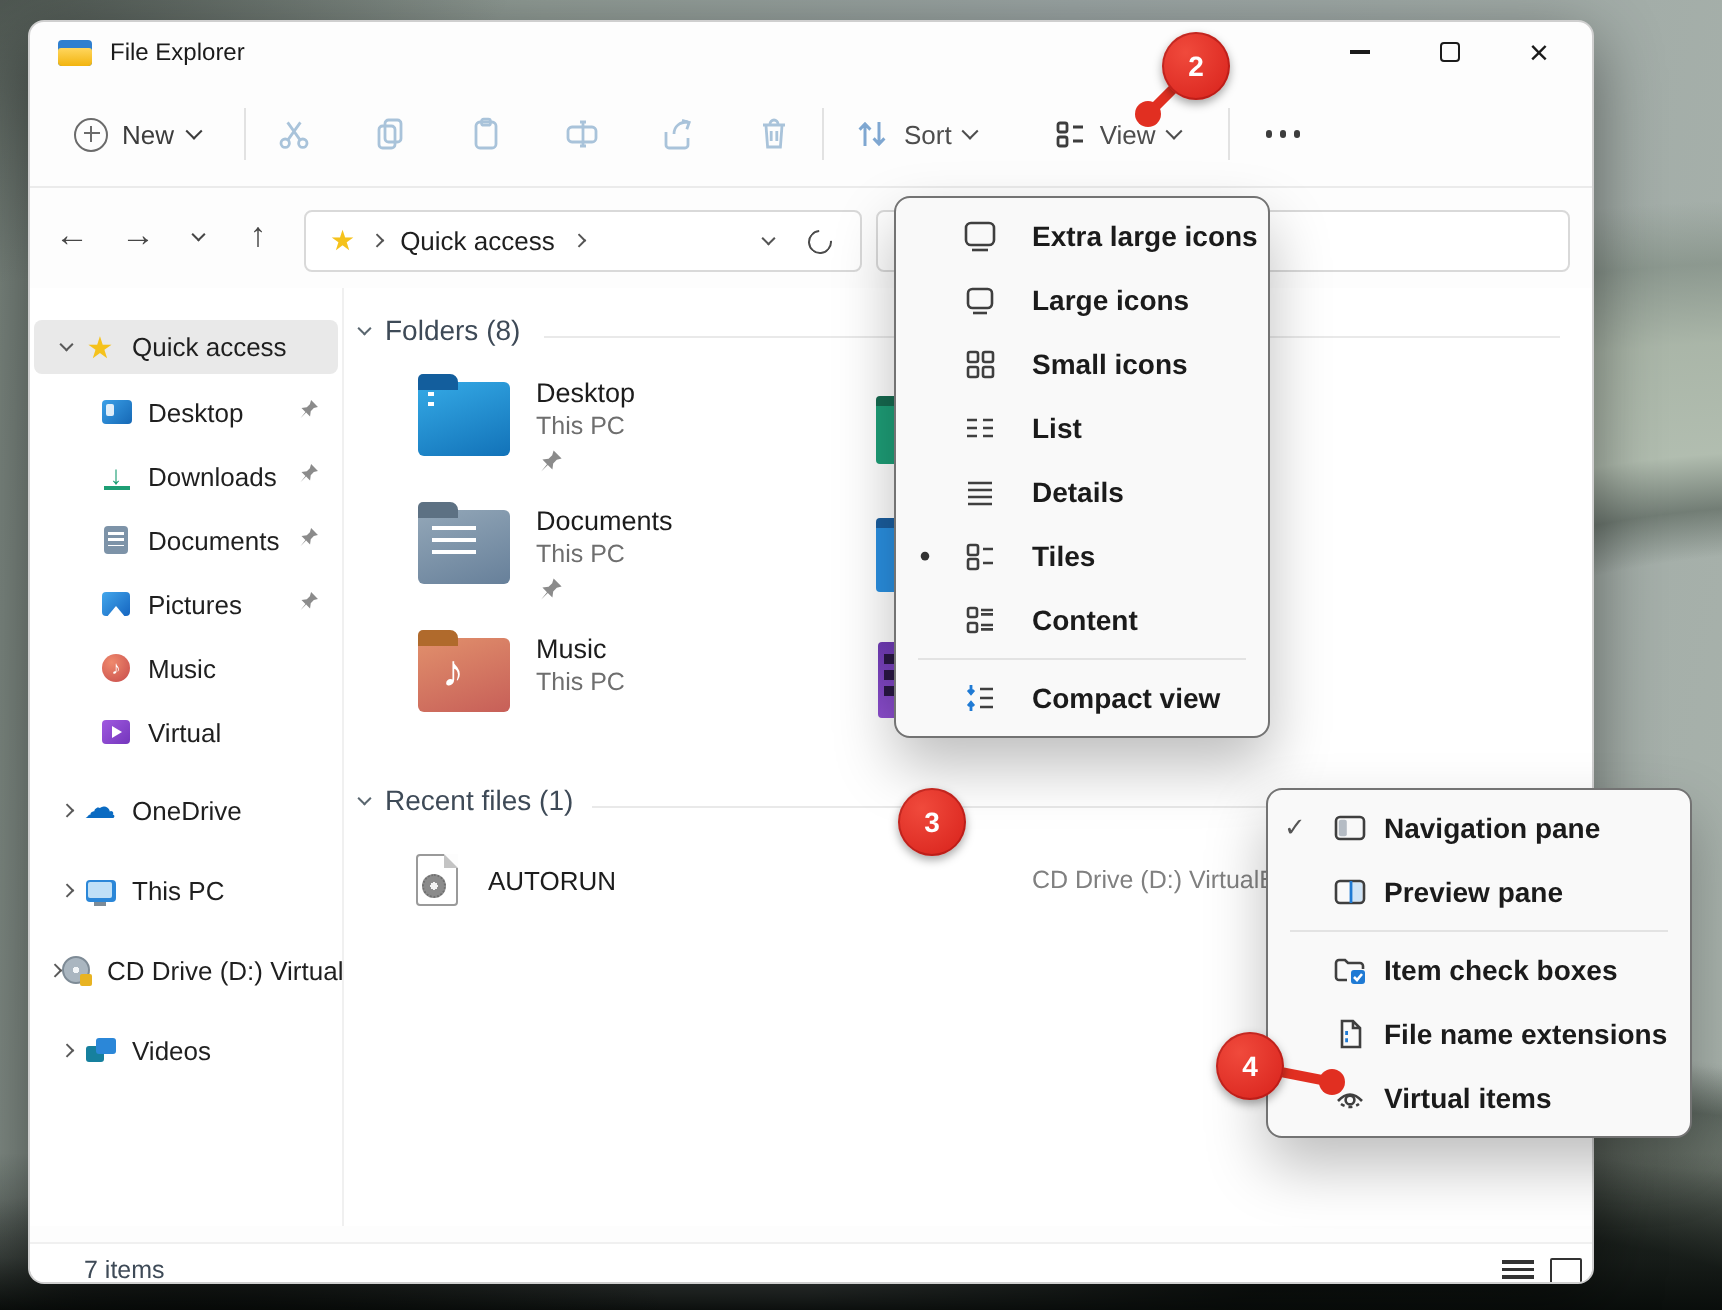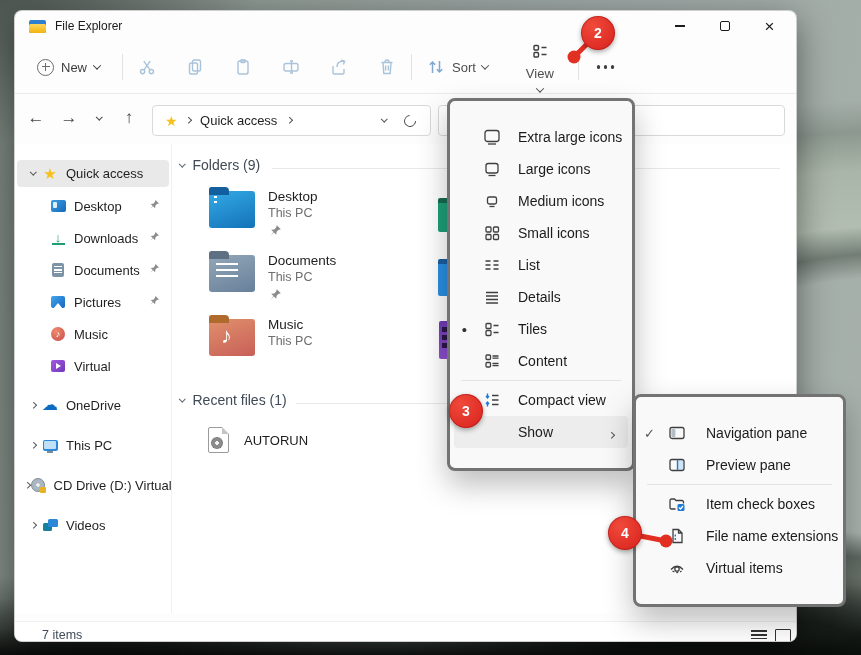--- a/index.html
+++ b/index.html
@@ -139,35 +139,35 @@
   .autorun-path { position:absolute; font-size:12.5px; color:#808080; text-align:right; }
 
   
   .statusbar { position:absolute; left:0; bottom:0; right:0; height:20px; border-top:1px solid #f0f0f0; background:#fff; }
   .status-count { position:absolute; left:27px; top:6px; font-size:12.5px; color:#3e4a57; }
   .st-list { position:absolute; left:736px; top:8px; width:16px; height:13px;
     background:repeating-linear-gradient(180deg,#333 0 1.8px,transparent 1.8px 3.8px); }
   .st-thumb { position:absolute; left:760px; top:7px; width:16px; height:14px; border:1.6px solid #333; border-radius:1px; }
 
   
-  .menu { position:absolute; background:#f9f9f9; border:3px solid #737373; border-radius:8px;
-    box-shadow:0 14px 30px rgba(0,0,0,.26); padding:20px 0; }
+  .menu { position:absolute; background:#f9f9f9; border:1px solid #737373; border-radius:8px;
+    box-shadow:0 14px 30px rgba(0,0,0,.26); padding:3px 0;font-weight:bold; }
   #view-menu { left:447px; top:98px; width:188px; z-index:10; }
   #show-menu { left:633px; top:394px; width:213px; z-index:12; }
   .m-row { display:flex; align-items:center; height:32px; }
   .m-sel { width:29px; text-align:center; font-size:15px; color:#333; flex:none; }
   .m-ic { width:26px; display:flex; justify-content:center; flex:none; }
   .m-label { margin-left:13px; font-size:14px; color:#1b1b1b; white-space:nowrap; }
   .m-chevR { margin-left:auto; margin-right:15px; color:#555; }
   .m-sep { height:1px; background:#e3e3e3; margin:3px 11px; }
   .m-row.hl { background:#ededed; border-radius:4px; margin:0 4px; }
   .m-row.hl .m-sel { width:25px; }
   #show-menu .m-sel { width:27px; font-size:13px; color:#555; }
   #show-menu .m-ic { width:27px; }
-  #show-menu .m-label { margin-left:16px; }
+  #show-menu .m-label { margin-left:4px; }
   .mi { stroke:#3f3f3f; fill:none; stroke-width:1.3; }
   .mi-blue { stroke:#1f7ad4; fill:none; stroke-width:1.4; }
 
   
   .overlay-svg { position:absolute; left:0; top:0; z-index:15; pointer-events:none; }
   .badge { position:absolute; width:34px; height:34px; border-radius:50%; z-index:16;
     background:radial-gradient(circle at 35% 30%, #f04a3c, #d7201a);
     box-shadow:0 2px 5px rgba(0,0,0,.35), inset 0 0 0 1px rgba(140,10,10,.4);
     color:#fff; font-size:14px; font-weight:bold; display:flex; align-items:center; justify-content:center; }
 </style>
@@ -252,21 +252,21 @@
     <div class="tb-group">
       <svg width="20" height="18">
           <g stroke="#7fa7d1" stroke-width="1.5" fill="none">
             <path d="M6.5 15 V4 M3.8 6.8 L6.5 4 9.2 6.8"></path>
             <path d="M13.5 3 V14 M10.8 11.2 L13.5 14 16.2 11.2"></path>
           </g>
         </svg>
       <span>Sort</span>
       <span class="cv down"></span>
     </div>
-    <div class="tb-group" style="padding-left:24px;flex-direction:column;">
+    <div class="tb-group" style="padding-left:24px;">
       <svg width="18" height="18">
           <g stroke="#3d3d3d" stroke-width="1.4" fill="none">
             <rect x="3" y="3.5" width="4.5" height="4.5" rx="1"></rect>
             <rect x="3" y="10.5" width="4.5" height="4.5" rx="1"></rect>
             <path d="M10.5 5.5 h5 M10.5 12.5 h5"></path>
           </g>
         </svg>
       <span>View</span>
       <span class="cv down"></span>
     </div>
@@ -389,21 +389,21 @@
         <span class="sb-ic">
             <span class="ic-net"></span>
           </span>
         <span>Videos</span>
       </div>
     </div>
 
     <div class="main">
       <div class="section-head" style="left:8px;top:13px;">
         <span class="cv down sm"></span>
-        <span>Folders (9)</span>
+        <span>Folders (8)</span>
       </div>
       <div class="section-line" style="left:100px;right:16px;top:24px;"></div>
 
       <div class="tile" style="left:37px;top:45px;">
         <div class="folder f-desktop"></div>
         <div class="tile-meta">
           <div class="tile-name">Desktop</div>
           <div class="tile-loc">This PC</div>
           <div class="tile-pin"><svg width="14" height="14" viewBox="0 0 14 14">
                 <path d="M8.8 1.2 L12.8 5.2 L10.4 5.9 L8.6 7.7 L8.2 10.8 L5.9 8.5 L2.6 11.8 L5.5 8.1 L3.2 5.8 L6.3 5.4 L8.1 3.6 Z" fill="#8b8b8b"></path>
@@ -473,30 +473,20 @@
           <rect class="mi" x="3" y="3.5" width="12" height="9.5" rx="2.2"></rect>
           <path class="mi" d="M5.5 15.5 h7"></path>
         </svg>
       </span>
     <span class="m-label">Large icons</span>
   </div>
   <div class="m-row">
     <span class="m-sel"></span>
     <span class="m-ic">
         <svg width="18" height="18">
-          <rect class="mi" x="4.5" y="5" width="9" height="7" rx="1.8"></rect>
-          <path class="mi" d="M6.5 14.5 h5"></path>
-        </svg>
-      </span>
-    <span class="m-label">Medium icons</span>
-  </div>
-  <div class="m-row">
-    <span class="m-sel"></span>
-    <span class="m-ic">
-        <svg width="18" height="18">
           <g class="mi">
             <rect x="3" y="3" width="5" height="5" rx="1"></rect>
             <rect x="10.5" y="3" width="5" height="5" rx="1"></rect>
             <rect x="3" y="10.5" width="5" height="5" rx="1"></rect>
             <rect x="10.5" y="10.5" width="5" height="5" rx="1"></rect>
           </g>
         </svg>
       </span>
     <span class="m-label">Small icons</span>
   </div>
@@ -556,26 +546,20 @@
           <g class="mi-blue">
             <path d="M4.5 2.5 v4 M3 5 L4.5 6.8 6 5"></path>
             <path d="M4.5 15.5 v-4 M3 13 L4.5 11.2 6 13"></path>
           </g>
           <g class="mi">
             <path d="M9 4.5 h6.5 M9 9 h6.5 M9 13.5 h6.5"></path>
           </g>
         </svg>
       </span>
     <span class="m-label">Compact view</span>
-  </div>
-  <div class="m-row hl">
-    <span class="m-sel"></span>
-    <span class="m-ic"></span>
-    <span class="m-label">Show</span>
-    <span class="m-chevR"><span class="cv right sm"></span></span>
   </div>
 </div>
 
 <div class="menu" id="show-menu">
   <div class="m-row">
     <span class="m-sel">✓</span>
     <span class="m-ic">
         <svg width="18" height="18">
           <rect class="mi" x="2" y="3.5" width="14" height="11" rx="2"></rect>
           <rect x="3.4" y="4.9" width="4" height="8.2" rx="1" fill="#b5bcc4"></rect>

